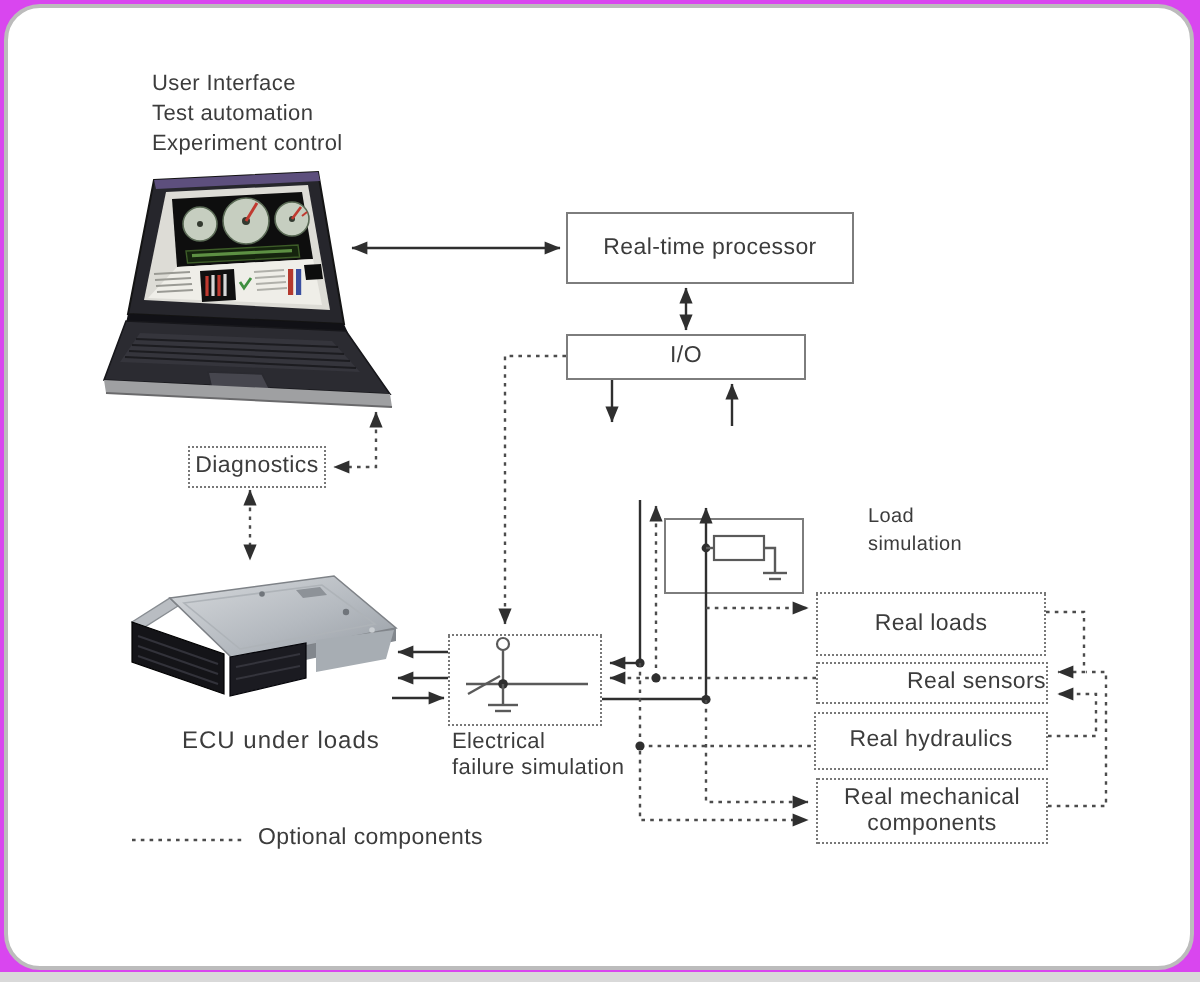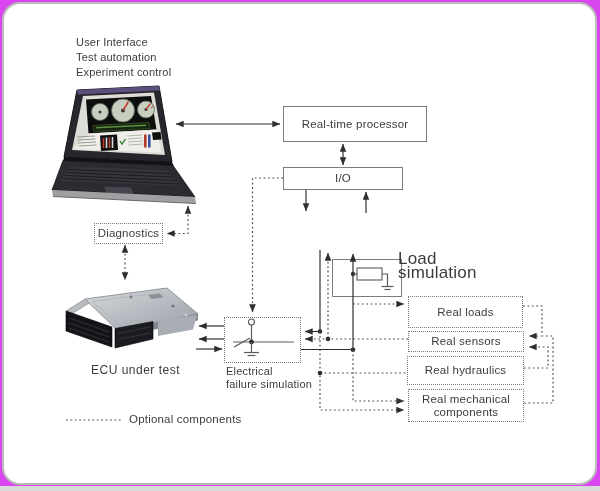--- a/index.html
+++ b/index.html
@@ -40,40 +40,40 @@
   </div>
   <div class="box" style="left:332px;top:259px;width:70px;height:38px;"></div>
 
   <div class="box dashedbox" style="left:94px;top:223px;width:69px;height:21px;">
     <span>Diagnostics</span>
   </div>
   <div class="box dashedbox" style="left:224px;top:317px;width:77px;height:46px;"></div>
   <div class="box dashedbox" style="left:408px;top:296px;width:115px;height:32px;">
     <span>Real loads</span>
   </div>
-  <div class="box dashedbox" style="left:408px;top:331px;width:116px;height:21px;">
+  <div class="box dashedbox" style="left:408px;top:331px;width:116px;height:21px;align-items:flex-end;">
     <span>Real sensors</span>
   </div>
   <div class="box dashedbox" style="left:407px;top:356px;width:117px;height:29px;">
     <span>Real hydraulics</span>
   </div>
   <div class="box dashedbox" style="left:408px;top:389px;width:116px;height:33px;">
     <span>Real mechanical</span>
     <span>components</span>
   </div>
 
-  <div class="freetext" style="left:398px;top:252px;font-size:17px;line-height:14px;">
+  <div class="freetext" style="left:434px;top:252px;font-size:10px;line-height:14px;">
     <div>Load</div>
     <div>simulation</div>
   </div>
   <div class="freetext" style="left:226px;top:365px;font-size:11px;line-height:13px;">
     <div>Electrical</div>
     <div>failure simulation</div>
   </div>
-  <div class="freetext" style="left:91px;top:363px;font-size:12px;letter-spacing:.5px;">ECU under test</div>
+  <div class="freetext" style="left:91px;top:363px;font-size:12px;letter-spacing:.5px;">ECU under loads</div>
   <div class="freetext" style="left:129px;top:413px;font-size:11.5px;">Optional components</div>
 
   <svg class="wiring" width="600" height="491" viewBox="0 0 600 491">
     <defs>
       <marker id="ah" markerUnits="userSpaceOnUse" markerWidth="9" markerHeight="8" refX="8" refY="3.5" orient="auto-start-reverse">
         <path d="M0.3,0.2 L8.3,3.5 L0.3,6.8 Z" fill="#2f2f2f"></path>
       </marker>
       <linearGradient id="gEcu" x1="0" y1="0" x2="1" y2="1">
         <stop offset="0" stop-color="#d6d9dc"></stop>
           <stop offset="0.55" stop-color="#b5bac0"></stop>

